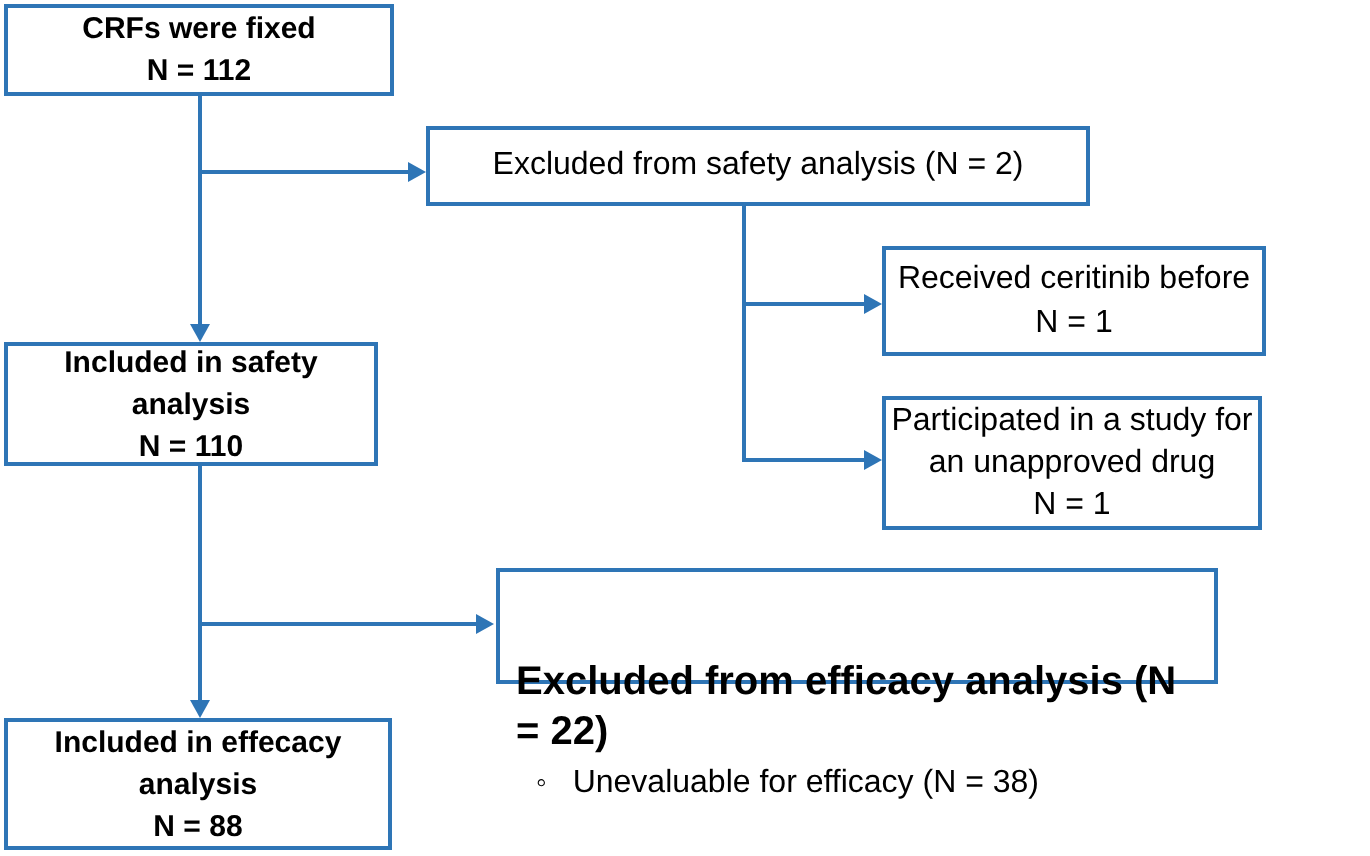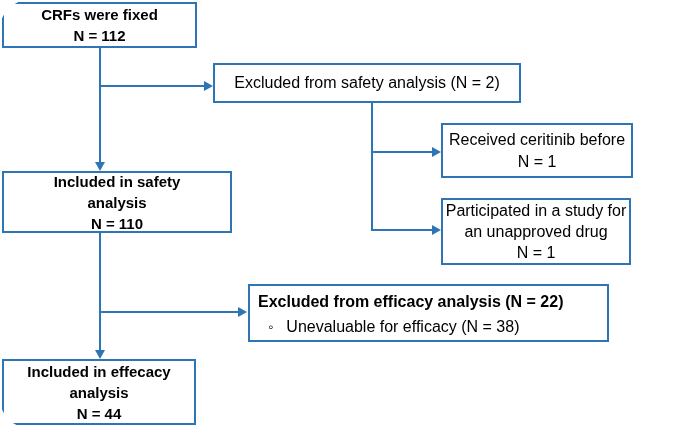--- a/index.html
+++ b/index.html
@@ -5,51 +5,50 @@
   :root { --accent: #2E75B6; --text: #000000; --bg: #FFFFFF; }
   html, body { margin: 0; padding: 0; background: var(--bg); }
   .canvas {
     position: relative;
     width: 685px;
     height: 428px;
     background: var(--bg);
     font-family: "Liberation Sans", sans-serif;
     color: var(--text);
     overflow: hidden;
-    border-radius: 29px;
   }
   .box {
     position: absolute;
     box-sizing: border-box;
     border: 2px solid var(--accent);
     background: var(--bg);
     display: flex;
     align-items: center;
     justify-content: center;
     text-align: center;
     white-space: pre-line;
     font-size: 16px;
     line-height: 21px;
   }
   .bold { font-weight: bold; font-size: 15px; }
   .box-crfs        { left: 2px;   top: 2px;   width: 195px; height: 46px; }
-  .box-excl-safety { left: 213px; top: 63px;  width: 308px; height: 40px; line-height: 22px; }
+  .box-excl-safety { left: 213px; top: 63px;  width: 332px; height: 40px; line-height: 22px; }
   .box-ceritinib   { left: 441px; top: 123px; width: 192px; height: 55px; line-height: 22px; }
   .box-unapproved  { left: 441px; top: 198px; width: 190px; height: 67px; }
-  .box-incl-safety { left: 2px;   top: 171px; width: 230px; height: 62px; }
+  .box-incl-safety { left: 2px;   top: 171px; width: 187px; height: 62px; }
   .box-incl-eff    { left: 2px;   top: 359px; width: 194px; height: 66px; }
   .box-excl-eff {
     left: 248px; top: 284px; width: 361px; height: 58px;
     display: block;
     text-align: left;
     white-space: normal;
     padding: 3px 8px;
     line-height: 25px;
   }
-  .box-excl-eff .title { font-weight: bold; font-size: 16px; }
+  .box-excl-eff .title { font-weight: bold; font-size: 20px; margin-top: 40px; }
   .bullet-row { display: flex; align-items: baseline; }
   .bullet-marker { margin-left: 10px; margin-right: 13px; font-size: 15px; }
   .line { position: absolute; background: var(--accent); }
   .arrow-right {
     position: absolute; width: 0; height: 0;
     border-top: 5px solid transparent;
     border-bottom: 5px solid transparent;
     border-left: 9px solid var(--accent);
   }
   .arrow-down {
@@ -83,21 +82,21 @@
   <div class="box box-excl-eff">
     <div class="title">Excluded from efficacy analysis (N = 22)</div>
     <div class="bullet-row">
       <span class="bullet-marker">◦</span>
       <span>Unevaluable for efficacy (N = 38)</span>
     </div>
   </div>
 
   <div class="box bold box-incl-eff">Included in effecacy
 analysis
-N = 44</div>
+N = 88</div>
 
   <div class="line" style="left:99px; top:48px; width:2px; height:115px;"></div>
   <div class="arrow-down" style="left:95px; top:162px;"></div>
 
   <div class="line" style="left:99px; top:85px; width:106px; height:2px;"></div>
   <div class="arrow-right" style="left:204px; top:81px;"></div>
 
   <div class="line" style="left:371px; top:103px; width:2px; height:128px;"></div>
 
   <div class="line" style="left:371px; top:151px; width:61px; height:2px;"></div>

